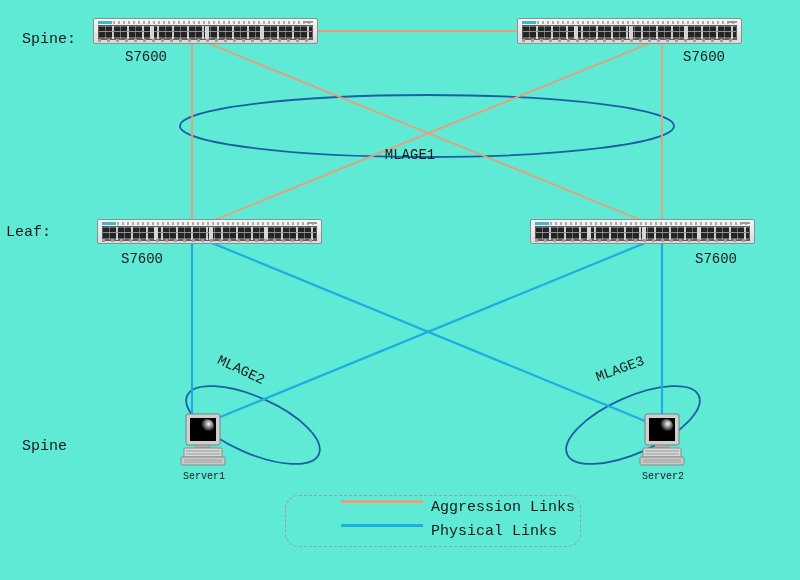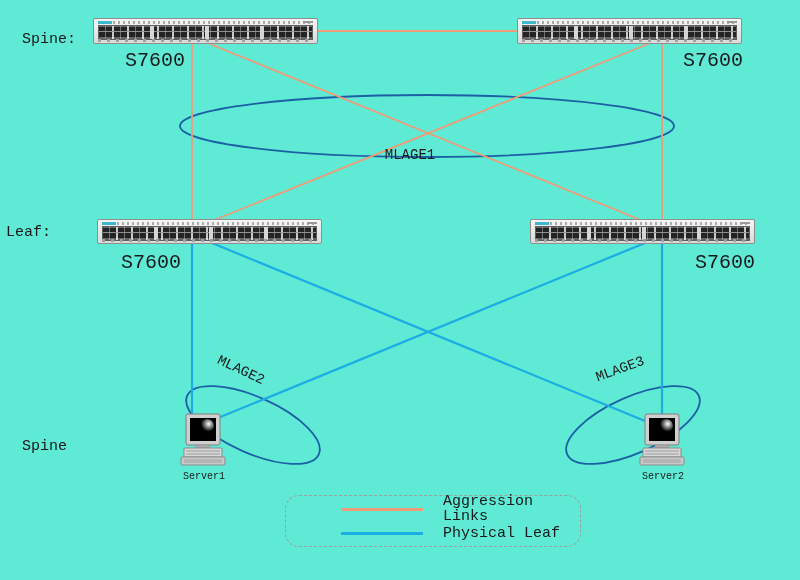--- a/index.html
+++ b/index.html
@@ -13,21 +13,21 @@
     position:relative;width:800px;height:580px;background:#5eead4;overflow:hidden;
     font-family:Liberation Mono, monospace;color:var(--diagram-text);
   }
   .links-layer{position:absolute;left:0;top:0;z-index:1;}
   .agg{stroke:var(--aggression-link);stroke-width:1.8;fill:none;}
   .phy{stroke:var(--physical-link);stroke-width:2.2;fill:none;}
   .grp{stroke:var(--group-ellipse);stroke-width:1.8;fill:none;}
 
   .lbl{position:absolute;z-index:3;white-space:nowrap;}
   .tier-lbl{font-size:15px;}
-  .model-lbl{font-size:20px;}
+  .model-lbl{font-size:14px;}
   .group-lbl{font-size:14px;}
   .server-lbl{font-size:10px;transform:translateX(-50%);}
   .centered{transform:translate(-50%,-50%);margin-top:36px;}
   .rot-pos{transform:translate(-50%,-50%) rotate(25deg);}
   .rot-neg{transform:translate(-50%,-50%) rotate(-20deg);}
 
   
   .switch{
     position:absolute;z-index:2;width:225px;height:26px;
     background:linear-gradient(#f6f6f6,#dadada);
@@ -45,21 +45,21 @@
   .sw-brand{position:absolute;left:4px;top:2px;width:14px;height:3px;background:#3FB7CD;z-index:1;}
   .sw-tag{position:absolute;right:4px;top:2px;width:10px;height:2px;background:#9a9a9a;z-index:1;}
 
   .server-icon{position:absolute;z-index:2;width:46px;height:58px;}
 
   .legend{
     position:absolute;z-index:3;left:285px;top:495px;width:296px;height:52px;
     border:1px dashed #9e9e9e;border-radius:14px;box-sizing:border-box;
     display:flex;flex-direction:column;justify-content:center;gap:6px;padding-left:55px;
   }
-  .legend-row{display:flex;align-items:center;height:18px;gap:12px;}
+  .legend-row{display:flex;align-items:flex-start;height:18px;}
   .legend-line{width:82px;height:3px;margin-right:8px;flex:0 0 auto;}
   .agg-sample{background:var(--aggression-link);}
   .phy-sample{background:var(--physical-link);}
   .legend-label{font-size:15px;line-height:1;}
 </style>
 </head>
 <body>
 
 <div class="canvas">
 
@@ -162,17 +162,17 @@
   <div class="lbl server-lbl" style="left:204px;top:471px">Server1</div>
   <div class="lbl server-lbl" style="left:663px;top:471px">Server2</div>
 
   <div class="legend">
     <div class="legend-row">
       <span class="legend-line agg-sample"></span>
       <span class="legend-label">Aggression Links</span>
     </div>
     <div class="legend-row">
       <span class="legend-line phy-sample"></span>
-      <span class="legend-label">Physical Leaf</span>
+      <span class="legend-label">Physical Links</span>
     </div>
   </div>
 
 </div>
 
 </body></html>

